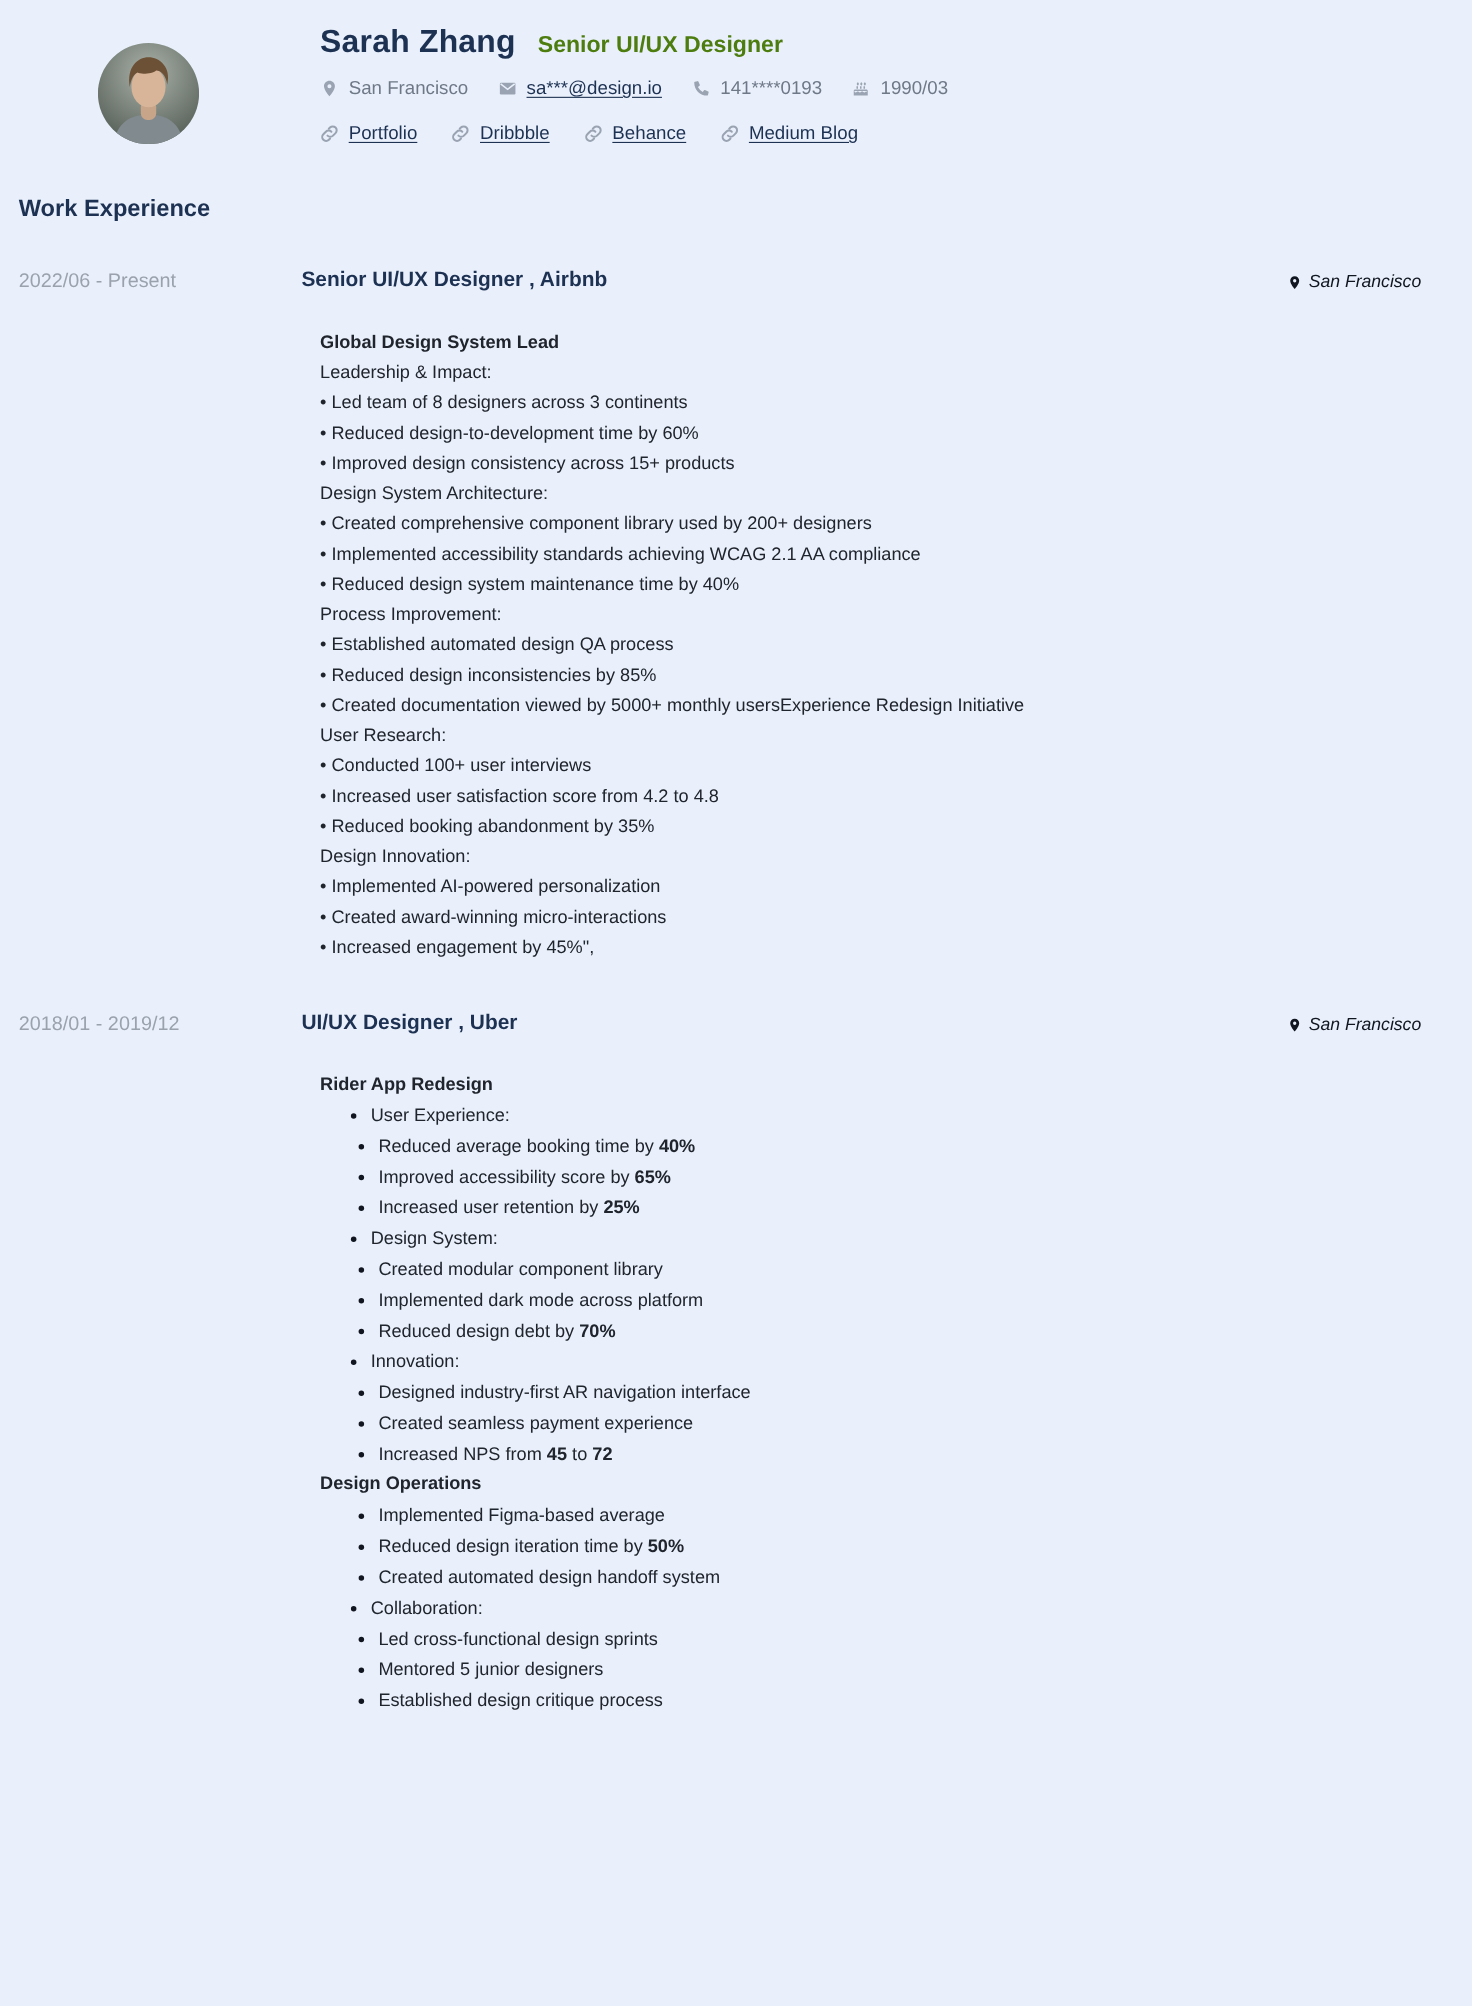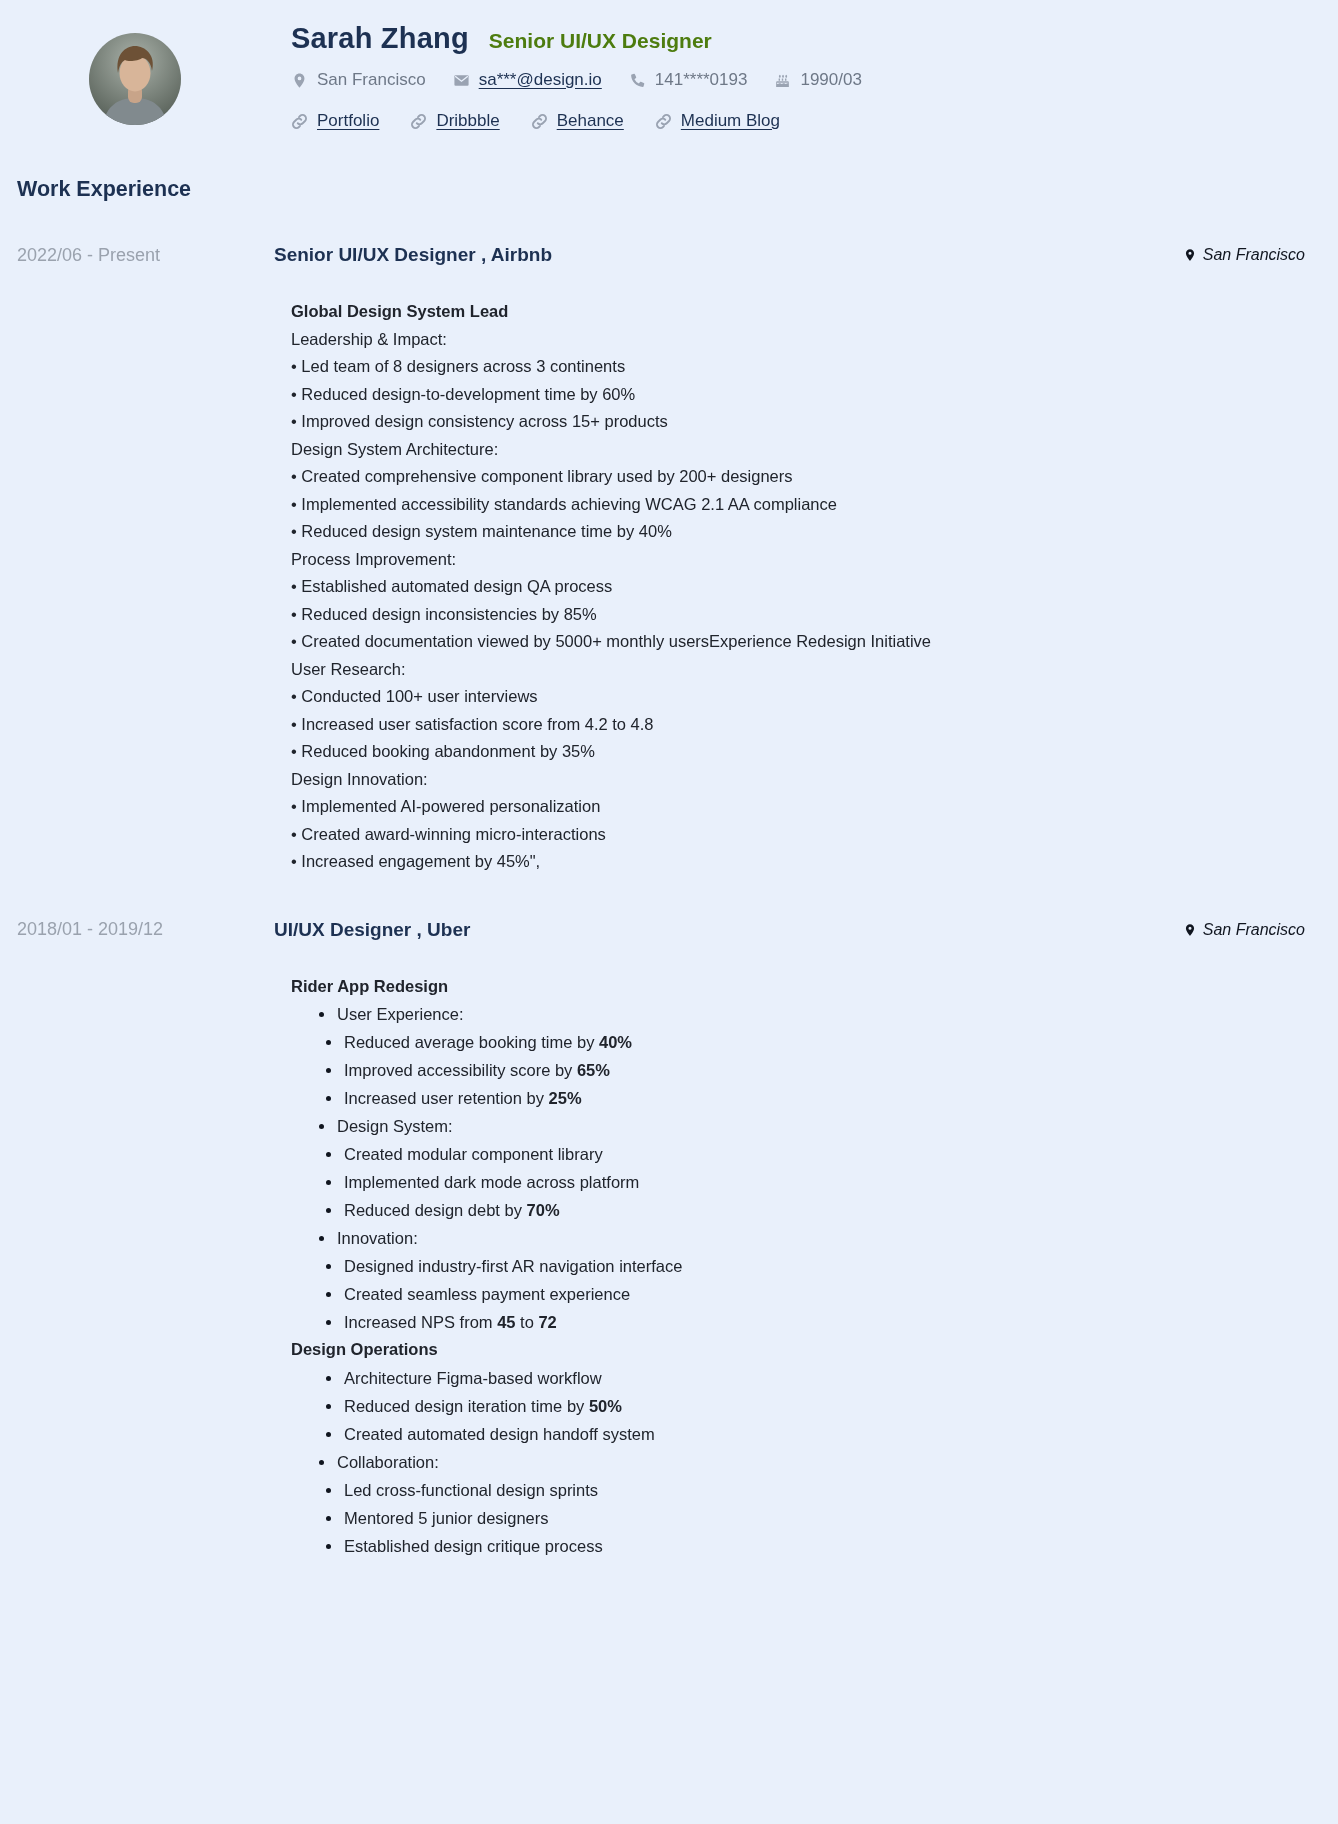--- a/index.html
+++ b/index.html
@@ -6,21 +6,21 @@
   body{
     width:1338px;height:1824px;
     background:#e9f0fb;
     font-family:"Liberation Sans", sans-serif;
     color:#20242c;
     -webkit-font-smoothing:antialiased;
   }
   .page{position:relative;width:1338px;height:1824px;overflow:hidden;}
 
   
-  .header{display:flex;align-items:center;padding:27px 0 0 89px;}
+  .header{display:flex;align-items:flex-end;padding:27px 0 0 89px;}
   .avatar{width:92px;height:92px;border-radius:50%;overflow:hidden;flex:0 0 auto;
           box-shadow:0 0 0 1px rgba(0,0,0,0.05) inset;}
   .avatar svg{display:block;width:92px;height:92px;}
   .header-info{margin-left:110px;padding-top:0;}
   .name-row{display:flex;align-items:baseline;gap:20px;margin-top:-5px;}
   .name{font-size:29px;font-weight:bold;color:#1d3152;letter-spacing:.2px;}
   .person-title{font-size:21px;font-weight:bold;color:#4d7c0f;}
   .contact-row{margin-top:15px;display:flex;align-items:center;gap:27px;
                font-size:17px;color:#6e7887;}
   .contact{display:flex;align-items:center;gap:9px;}
@@ -30,21 +30,21 @@
   .links-row{margin-top:21px;display:flex;align-items:center;gap:31px;}
   .profile-link{display:flex;align-items:center;gap:9px;font-size:17px;color:#1d3152;cursor:pointer;}
   .profile-link .link-text{text-decoration:underline;text-underline-offset:3px;}
 
   
   .section-title{margin:46px 0 0 17px;font-size:21.5px;font-weight:bold;color:#1d3152;}
 
   
   .job{margin-top:42px;}
   .job + .job{margin-top:43px;}
-  .job-header{display:flex;align-items:center;padding-right:33px;}
+  .job-header{display:flex;align-items:flex-end;padding-right:46px;}
   .job-period{flex:0 0 auto;width:274px;padding-left:17px;box-sizing:border-box;
               font-size:18px;color:#9aa2ae;}
   .job-title{flex:1;font-size:19px;font-weight:bold;color:#1d3152;}
   .job-location{display:flex;align-items:center;gap:6px;font-size:16px;
                 font-style:italic;color:#10151f;}
   .job-location .ic{color:#10151f;width:14px;height:14px;}
 
   .job-content{margin:32px 0 0 291px;width:860px;font-size:16.5px;line-height:27.5px;}
   .desc-heading{font-weight:bold;}
   .desc-line{}
@@ -262,21 +262,21 @@
           <span class="dot"></span>
           <span class="item-text">Created seamless payment experience</span>
         </div>
         <div class="desc-item l2">
           <span class="dot"></span>
           <span class="item-text">Increased NPS from <b>45</b> to <b>72</b></span>
         </div>
         <div class="desc-heading">Design Operations</div>
         <div class="desc-item l2">
           <span class="dot"></span>
-          <span class="item-text">Architecture Figma-based workflow</span>
+          <span class="item-text">Implemented Figma-based average</span>
         </div>
         <div class="desc-item l2">
           <span class="dot"></span>
           <span class="item-text">Reduced design iteration time by <b>50%</b></span>
         </div>
         <div class="desc-item l2">
           <span class="dot"></span>
           <span class="item-text">Created automated design handoff system</span>
         </div>
         <div class="desc-item l1">

